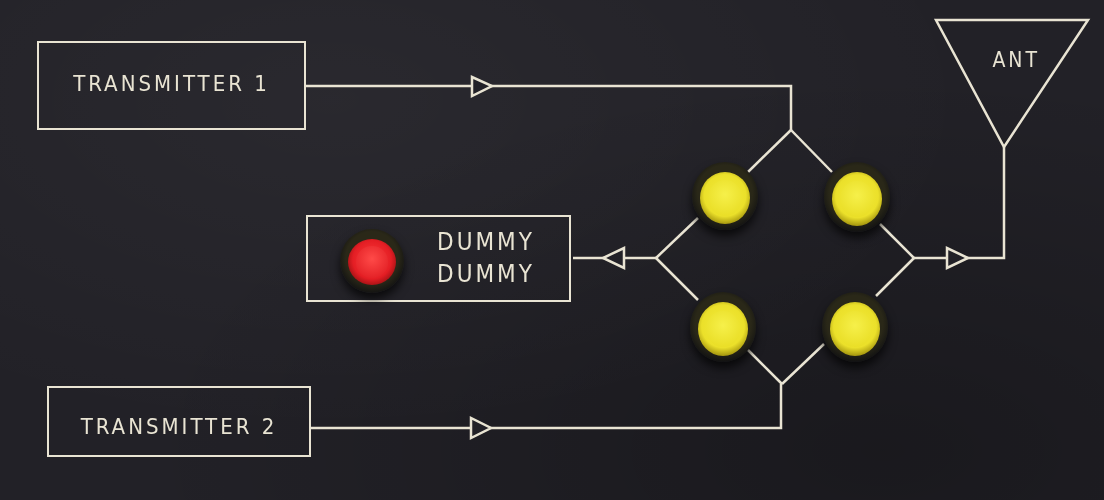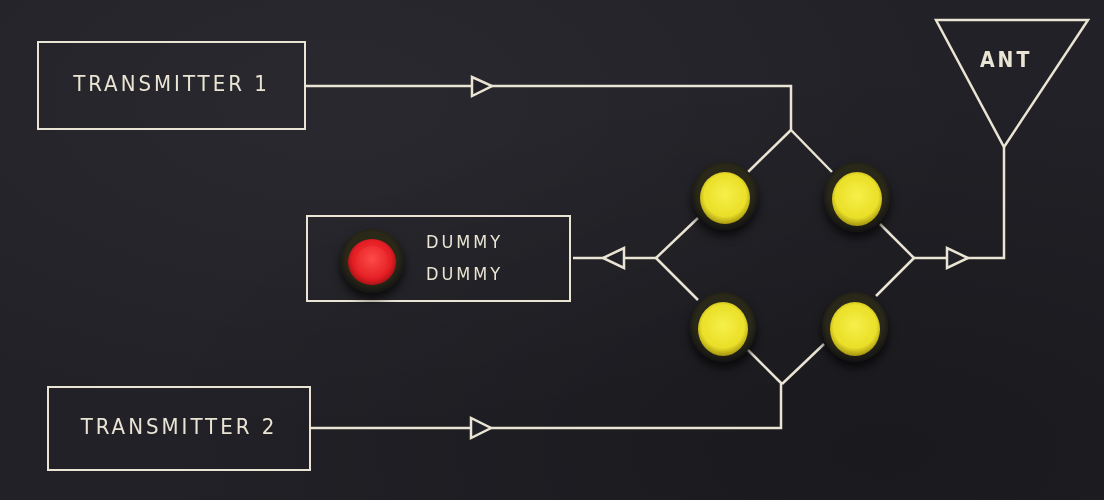--- a/index.html
+++ b/index.html
@@ -20,32 +20,32 @@
     position: absolute; box-sizing: border-box;
     border: 2px solid #e9e4d3;
     color: #e9e4d3;
   }
   .box-label {
     position: absolute; left: 0; right: 0; text-align: center;
     letter-spacing: 3px; font-size: 22px; color: #e9e4d3;
   }
   .tx1 { left: 37px; top: 41px; width: 269px; height: 89px; }
   .tx1 .box-label { top: 28px; }
-  .tx2 { left: 47px; top: 386px; width: 264px; height: 85px; }
+  .tx2 { left: 47px; top: 386px; width: 264px; height: 71px; }
   .tx2 .box-label { top: 26px; }
   .dummy { left: 306px; top: 215px; width: 265px; height: 87px; }
   .dummy .lbl {
-    position: absolute; left: 118px; width: 120px; text-align: left;
-    font-size: 18px; letter-spacing: 3px; color: #e9e4d3; line-height: 30px;
+    position: absolute; left: 118px; width: 120px; text-align: center;
+    font-size: 24px; letter-spacing: 3px; color: #e9e4d3; line-height: 30px;
   }
   .dummy .l1 { top: 10px; }
   .dummy .l2 { top: 42px; }
   .ant-label {
-    position: absolute; left: 980px; top: 48px; width: 60px; text-align: left;
-    font-size: 21px; letter-spacing: 3px; color: #e9e4d3; font-weight: bold;
+    position: absolute; left: 980px; top: 48px; width: 60px; text-align: right;
+    font-size: 21px; letter-spacing: 3px; color: #e9e4d3;
   }
   .lamp {
     position: absolute; border-radius: 50%;
     box-shadow: 0 6px 10px rgba(0,0,0,0.7);
   }
   .lamp .bezel {
     position: absolute; inset: 0; border-radius: 50%;
     background: radial-gradient(circle at 50% 45%, #2a2818 55%, #121212 75%, #050505 100%);
   }
   .lamp .lens {

